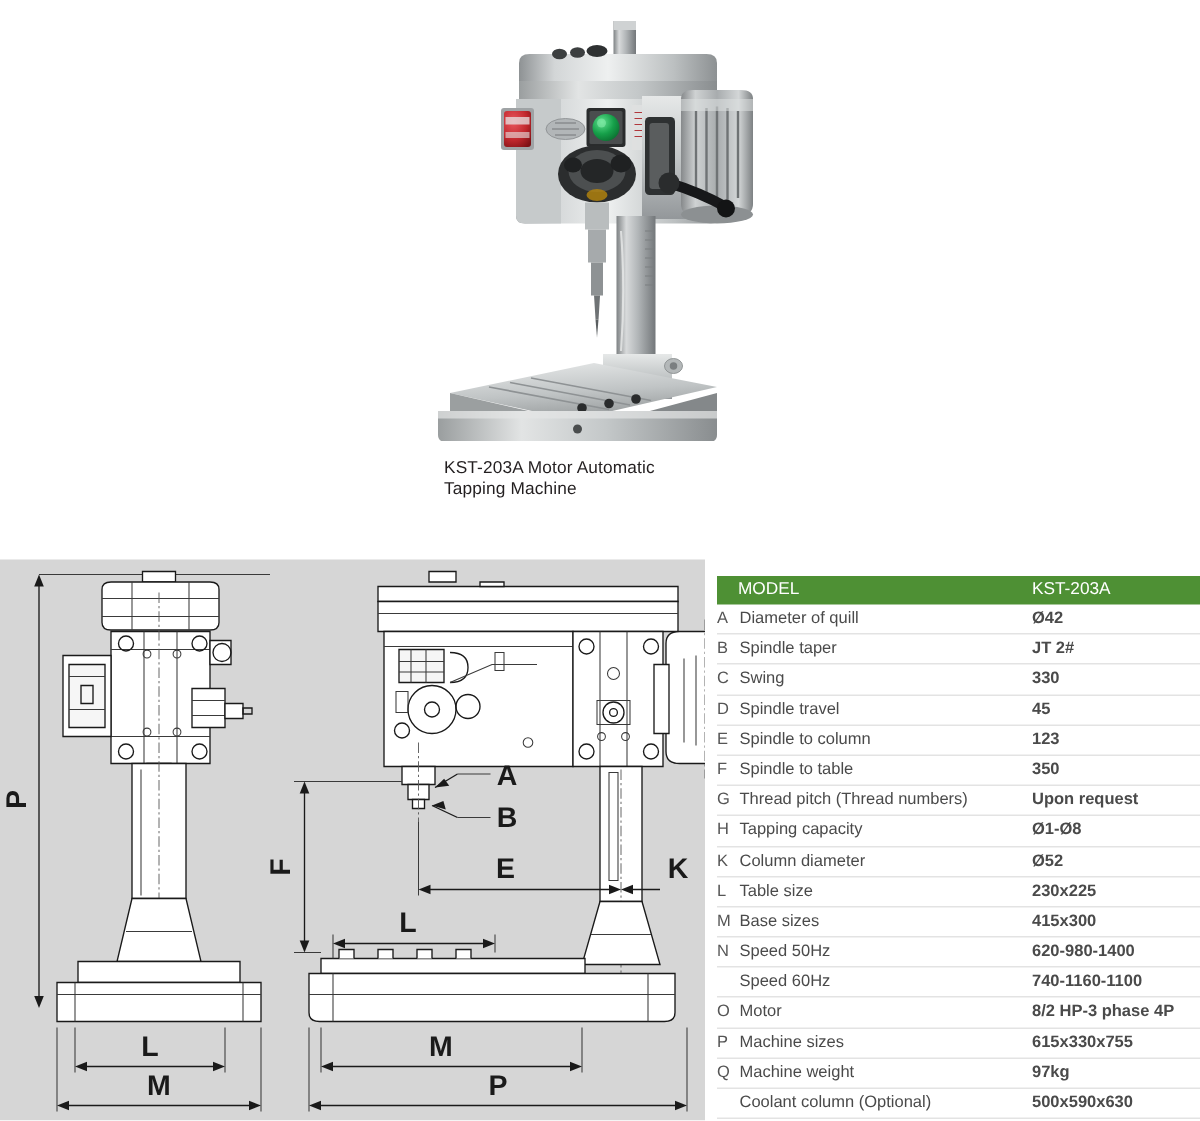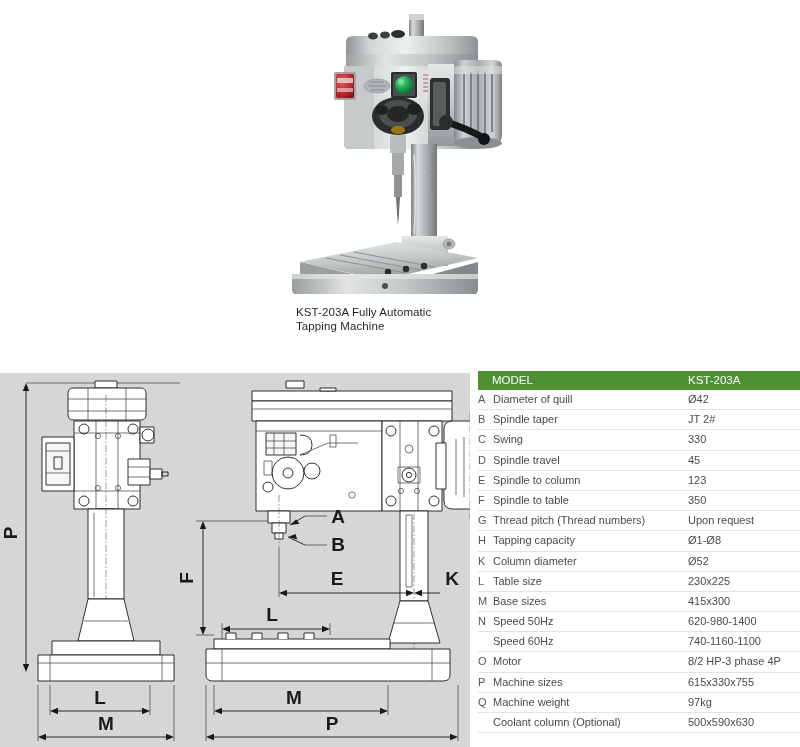--- a/index.html
+++ b/index.html
@@ -52,20 +52,21 @@
     position: absolute;
     left: 478px; top: 371px;
     width: 322px;
   }
   .tbl-header {
     height: 19px;
     background: #4e9034;
     color: #ffffff;
     font-size: 11.5px;
     position: relative;
+    margin-top: 13px;
   }
   .tbl-header .h-letter {
     position: absolute; left: 0; top: 0;
     width: 14px; height: 19px;
   }
   .tbl-header .h-name {
     position: absolute; left: 14px; top: 0;
     height: 19px; line-height: 19px;
   }
   .tbl-header .h-value {
@@ -88,20 +89,21 @@
   .spec-row .r-label {
     position: absolute; left: 15px; top: 0;
     height: 19.2px; line-height: 19.2px;
     color: #4a4a4a;
     text-align: center;
   }
   .spec-row .r-value {
     position: absolute; left: 210px; top: 0;
     height: 19.2px; line-height: 19.2px;
     color: #4a4a4a;
+    font-weight: bold;
   }
 
   
   .dim-letter {
     font-family: "Liberation Sans", sans-serif;
     font-size: 19px;
     font-weight: 700;
     fill: #1a1a1a;
   }
   .ln { stroke: #1a1a1a; stroke-width: 0.9; fill: none; }
@@ -251,21 +253,21 @@
     <circle cx="110" cy="268" r="3.2" fill="#2a2c2d"></circle>
     <circle cx="128" cy="265" r="3.2" fill="#2a2c2d"></circle>
     <circle cx="146" cy="262" r="3.2" fill="#2a2c2d"></circle>
 
     <path d="M14 270 h186 v16 q0 5 -7 5 h-172 q-7 0 -7 -5 z" fill="url(#metalH2)"></path>
     <path d="M14 270 h186 v5 h-186 z" fill="#e4e6e6" opacity="0.7"></path>
     <circle cx="107" cy="282" r="3" fill="#4a4d4e"></circle>
   </svg>
 
   <div id="photo-caption">
-    <div>KST-203A Fully Automatic</div>
+    <div>KST-203A Motor Automatic</div>
     <div>Tapping Machine</div>
   </div>
 </div>
 
 <div id="drawing-panel" style="background: rgb(214, 214, 214);">
   <svg width="470" height="374" viewBox="0 0 470 374">
 
     <g>
 
       <path class="ln-thin" d="M26 10 L180 10"></path>

